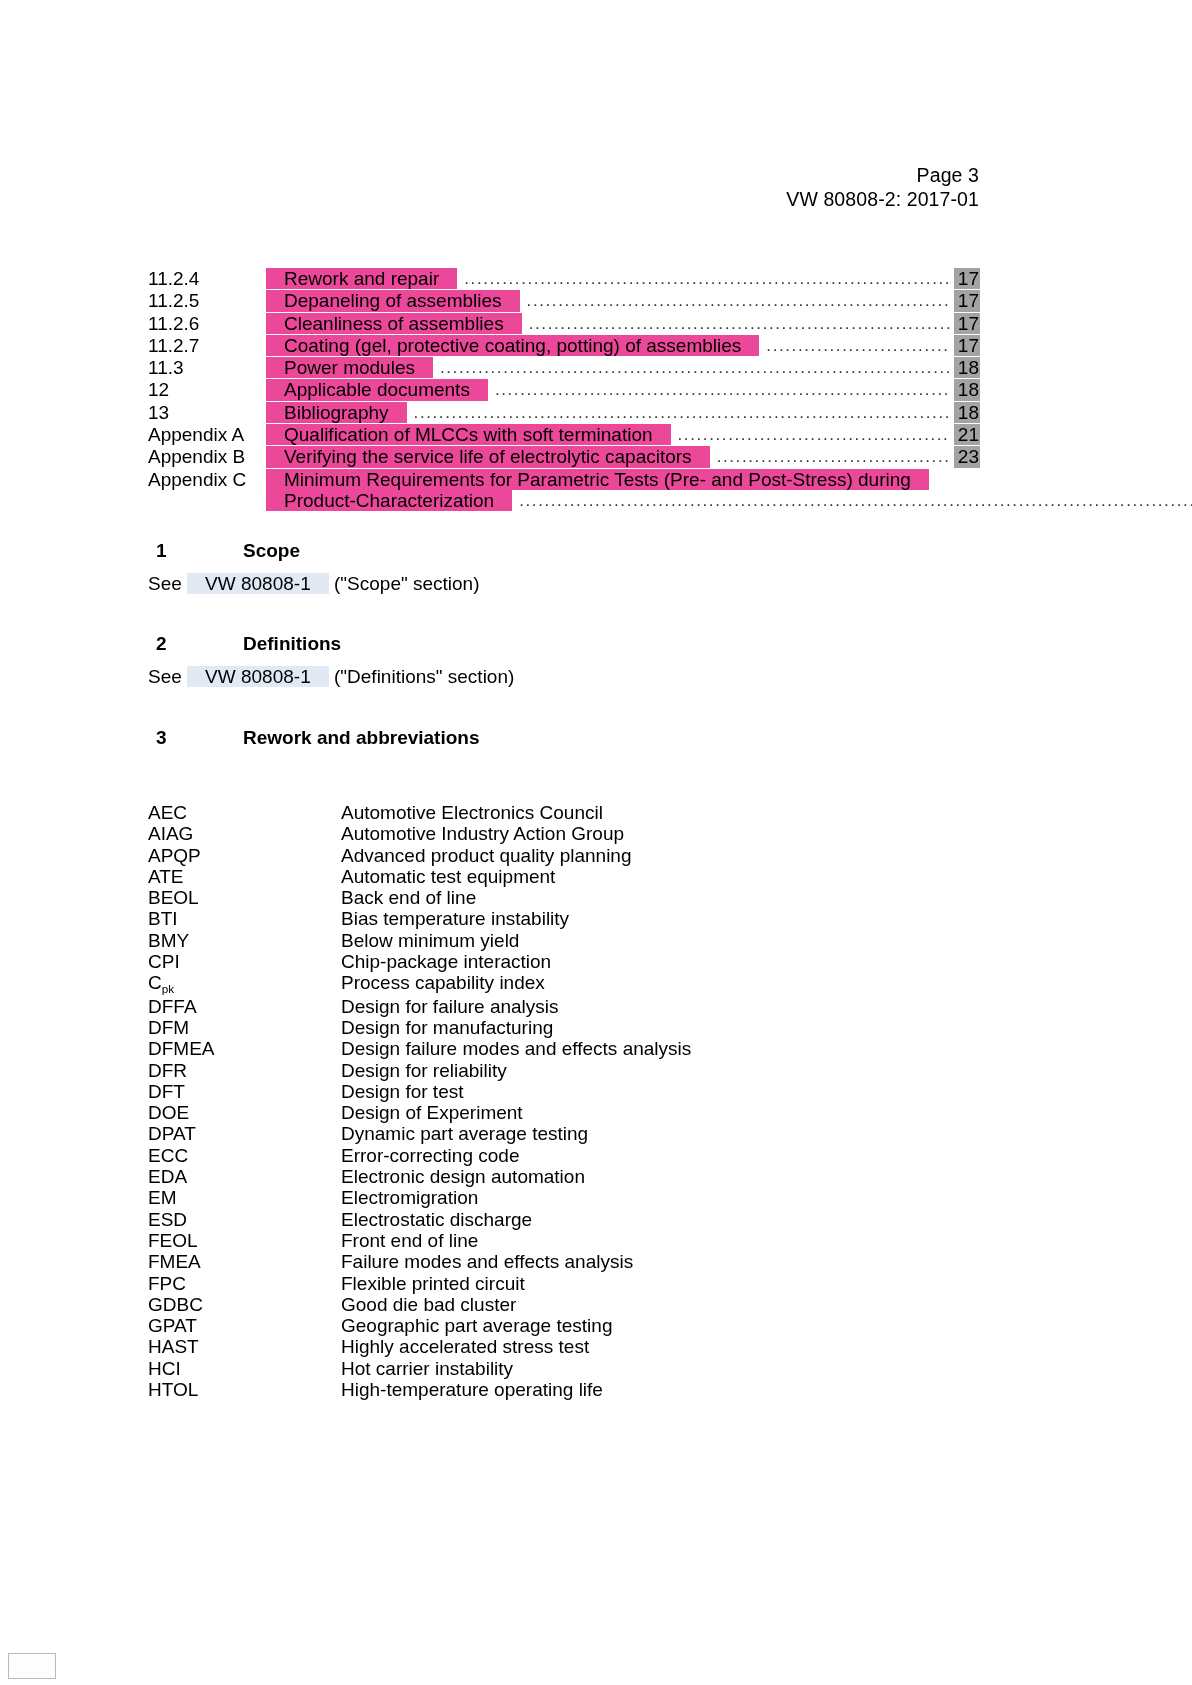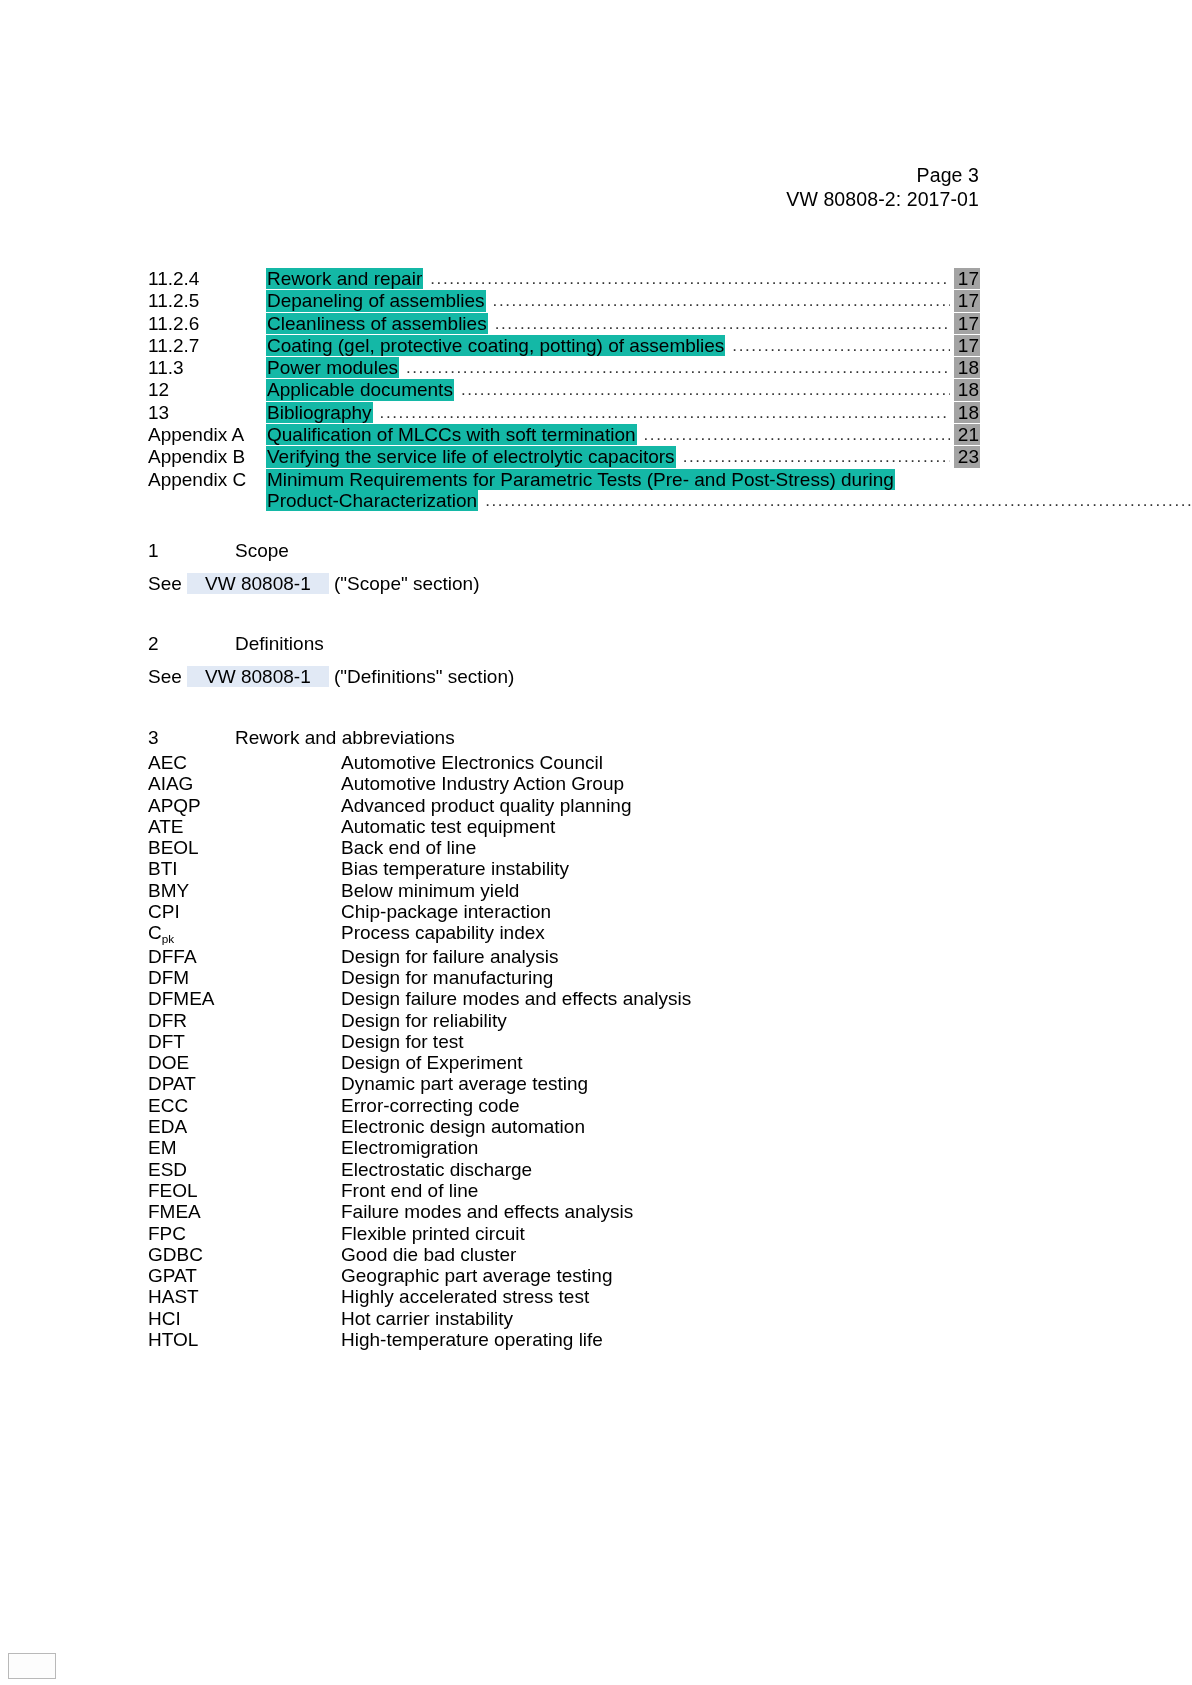--- a/index.html
+++ b/index.html
@@ -45,22 +45,22 @@
     display: flex;
     align-items: baseline;
     width: 100%;
     white-space: nowrap;
   }
   .toc-num {
     flex: 0 0 118px;
     white-space: nowrap;
   }
   .toc-title {
-    background: #14b8a6;
-    padding: 0 1px;
+    background: #ec4899;
+    padding: 0 18px;
   }
   .toc-leader {
     flex: 1 1 auto;
     overflow: hidden;
     white-space: nowrap;
     margin: 0 4px 0 7px;
     color: #333;
     letter-spacing: 1.6px;
     font-size: 17px;
     position: relative;
@@ -78,23 +78,23 @@
     flex: 0 0 100%;
     display: flex;
     align-items: baseline;
     padding-left: 118px;
     box-sizing: border-box;
   }
 
   
   .sec-head {
     position: absolute;
-    left: 148px;
+    left: 156px;
     font-size: 19px;
-    font-weight: normal;
+    font-weight: bold;
     line-height: 22px;
     white-space: nowrap;
   }
   .sec-head .sec-no {
     display: inline-block;
     width: 87px;
   }
   .body-text {
     position: absolute;
     left: 148px;
@@ -104,21 +104,21 @@
   }
   .xref {
     background: #e1e9f5;
     padding: 0 18px;
   }
 
   
   .abbr-list {
     position: absolute;
     left: 148px;
-    top: 752px;
+    top: 802px;
     font-size: 19px;
     line-height: 21.3px;
   }
   .abbr-row {
     display: flex;
     align-items: baseline;
     white-space: nowrap;
   }
   .abbr-term {
     flex: 0 0 193px;

